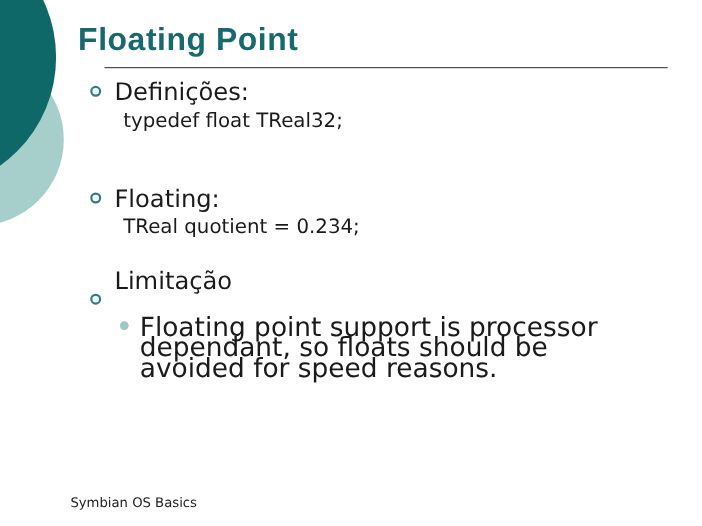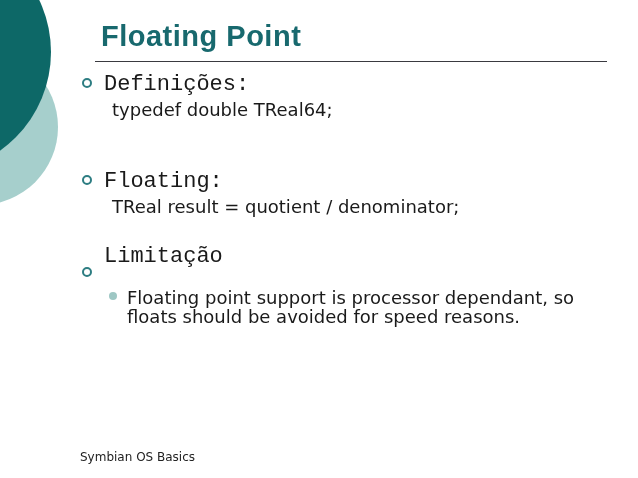--- a/index.html
+++ b/index.html
@@ -23,33 +23,31 @@
   }
   
   .title {
     position: absolute; left: 71px; top: 20px;
     font-family: "Liberation Sans", sans-serif;
     font-weight: bold;
     font-size: 29px;
     letter-spacing: 0.5px;
     color: #18696e;
     white-space: nowrap;
-    margin-left: 30px;
   }
   .title-rule {
     position: absolute; left: 95px; top: 61px;
     width: 512px; height: 0;
     border-top: 1.5px solid #3a3a40;
   }
   
   .l1-label {
     position: absolute; left: 104px;
     font-size: 22px; line-height: 25px;
     white-space: nowrap;
-    font-family: Liberation Mono, monospace;
   }
   .ring {
     position: absolute; left: 82px;
     width: 6px; height: 6px;
     border: 2px solid #2d7d82;
     border-radius: 50%;
     background: #ffffff;
   }
   
   .code-block {
@@ -60,48 +58,48 @@
   
   .dot {
     position: absolute; left: 109px; top: 292px;
     width: 8px; height: 8px;
     border-radius: 50%;
     background: #9ec7c4;
   }
   .sub-text {
     position: absolute; left: 127px; top: 288px;
     width: 472px;
-    font-size: 18px; line-height: 19px;
+    font-size: 24px; line-height: 19px;
   }
   
   .footer {
-    position: absolute; left: 80px; top: 450px;
+    position: absolute; left: 64px; top: 450px;
     font-size: 12px;
     color: #222222;
   }
 </style>
 </head>
 <body>
 
 <div class="circle circle-light"></div>
 <div class="circle circle-dark"></div>
 
 <div class="title">Floating Point</div>
 <div class="title-rule"></div>
 
 <span class="ring" style="top:78px"></span>
 <div class="l1-label" style="top:72px">Definições:</div>
 <div class="code-block" style="top:99px">
-  <div>typedef double TReal64;</div>
+  <div>typedef float TReal32;</div>
 </div>
 
 <span class="ring" style="top:175px"></span>
 <div class="l1-label" style="top:169px">Floating:</div>
 <div class="code-block" style="top:196px">
-  <div>TReal result = quotient / denominator;</div>
+  <div>TReal quotient = 0.234;</div>
 </div>
 
 <span class="ring" style="top:267px"></span>
 <div class="l1-label" style="top:244px">Limitação</div>
 <span class="dot"></span>
 <div class="sub-text">Floating point support is processor dependant, so floats should be avoided for speed reasons.</div>
 
 <div class="footer">Symbian OS Basics</div>
 
 </body></html>

